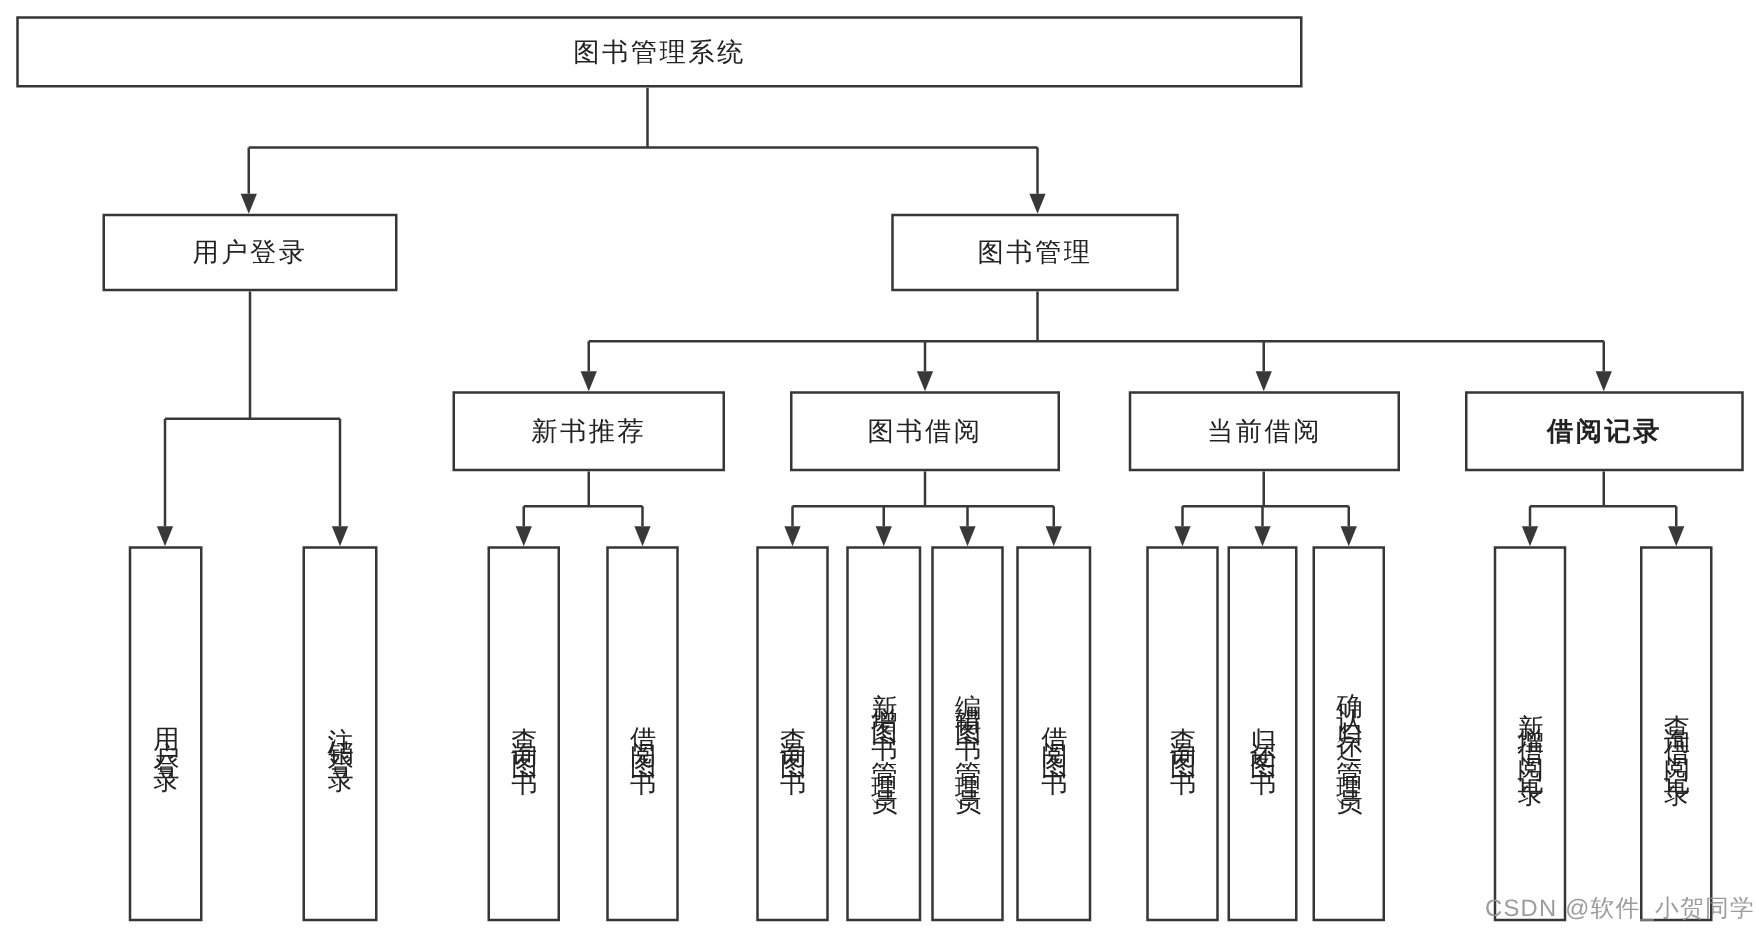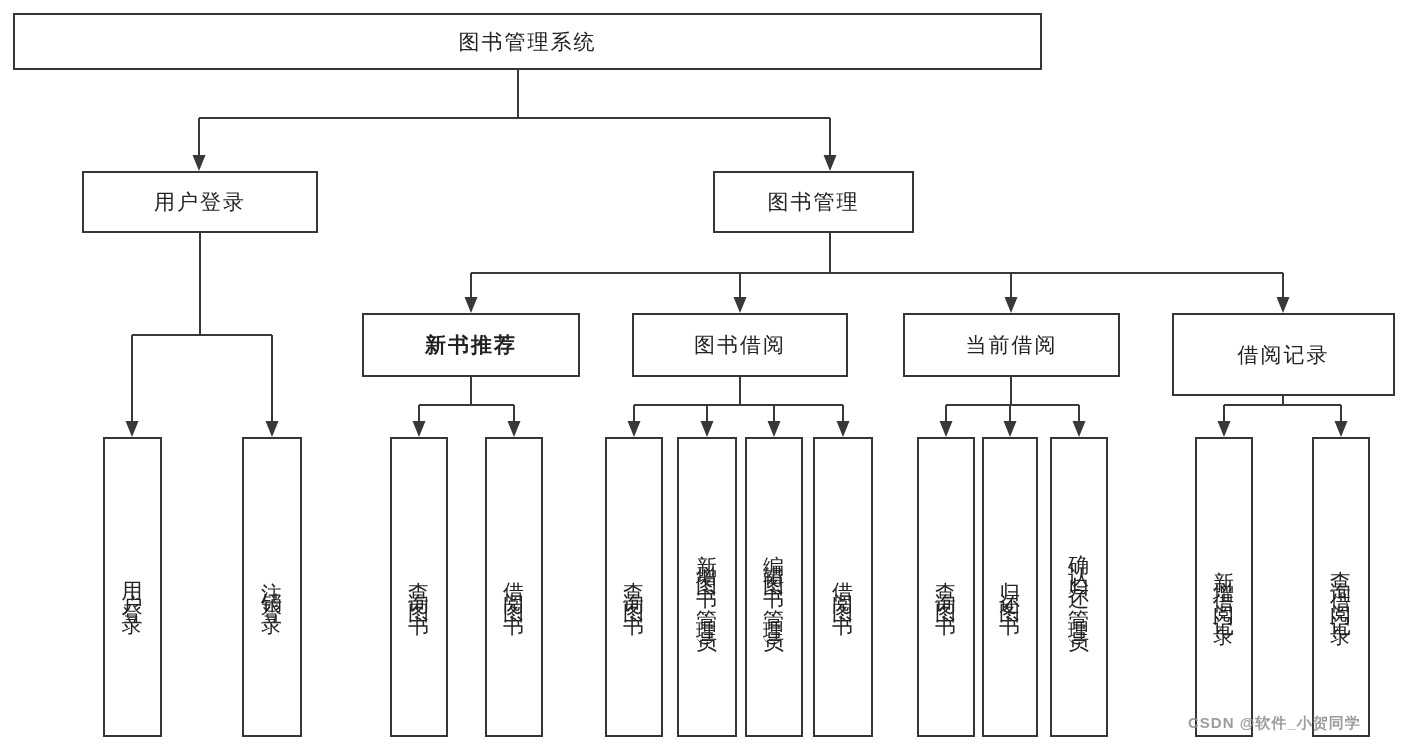--- a/index.html
+++ b/index.html
@@ -39,22 +39,22 @@
   .vnode {
     writing-mode: vertical-rl;
     text-orientation: mixed;
     letter-spacing: 11px;
     line-height: 1;
     white-space: normal;
   }
   .watermark {
     position: absolute;
     z-index: 5;
-    font-size: 15px;
-    font-weight: bold;
+    font-size: 19px;
+    font-weight: normal;
     color: rgba(148, 148, 148, 0.92);
     letter-spacing: 1px;
     white-space: nowrap;
   }
 </style>
 </head>
 <body>
 
 <div class="canvas">
 
@@ -87,26 +87,26 @@
       <path d="M1003.5,421 L1016.5,421 L1010,437 Z"></path>
       <path d="M1072.5,421 L1085.5,421 L1079,437 Z"></path>
       <path d="M1217.5,421 L1230.5,421 L1224,437 Z"></path>
       <path d="M1334.5,421 L1347.5,421 L1341,437 Z"></path>
     </g>
   </svg>
 
   <div class="node" style="left:13px; top:13px; width:1029px; height:57px;">图书管理系统</div>
 
   <div class="node" style="left:82px; top:171px; width:236px; height:62px;">用户登录</div>
-  <div class="node" style="left:713px; top:171px; width:201px; height:62px;">图书管理</div>
+  <div class="node" style="left:713px; top:171px; width:230px; height:62px;">图书管理</div>
 
-  <div class="node" style="left:362px; top:313px; width:218px; height:64px;font-weight:bold;">新书推荐</div>
+  <div class="node" style="left:362px; top:313px; width:218px; height:64px;">新书推荐</div>
   <div class="node" style="left:903px; top:313px; width:217px; height:64px;">当前借阅</div>
   <div class="node" style="left:632px; top:313px; width:216px; height:64px;">图书借阅</div>
-  <div class="node" style="left:1172px; top:313px; width:223px; height:83px;">借阅记录</div>
+  <div class="node" style="left:1172px; top:313px; width:223px; height:64px;font-weight:bold;">借阅记录</div>
 
   <div class="node vnode" style="left:103px; top:437px; width:59px; height:300px;">用户登录</div>
   <div class="node vnode" style="left:242px; top:437px; width:60px; height:300px;">注销登录</div>
 
   <div class="node vnode" style="left:390px; top:437px; width:58px; height:300px;">查询图书</div>
   <div class="node vnode" style="left:485px; top:437px; width:58px; height:300px;">借阅图书</div>
 
   <div class="node vnode" style="left:605px; top:437px; width:58px; height:300px;">查询图书</div>
   <div class="node vnode" style="left:677px; top:437px; width:60px; height:300px;">新增图书（管理员）</div>
   <div class="node vnode" style="left:745px; top:437px; width:58px; height:300px;">编辑图书（管理员）</div>

